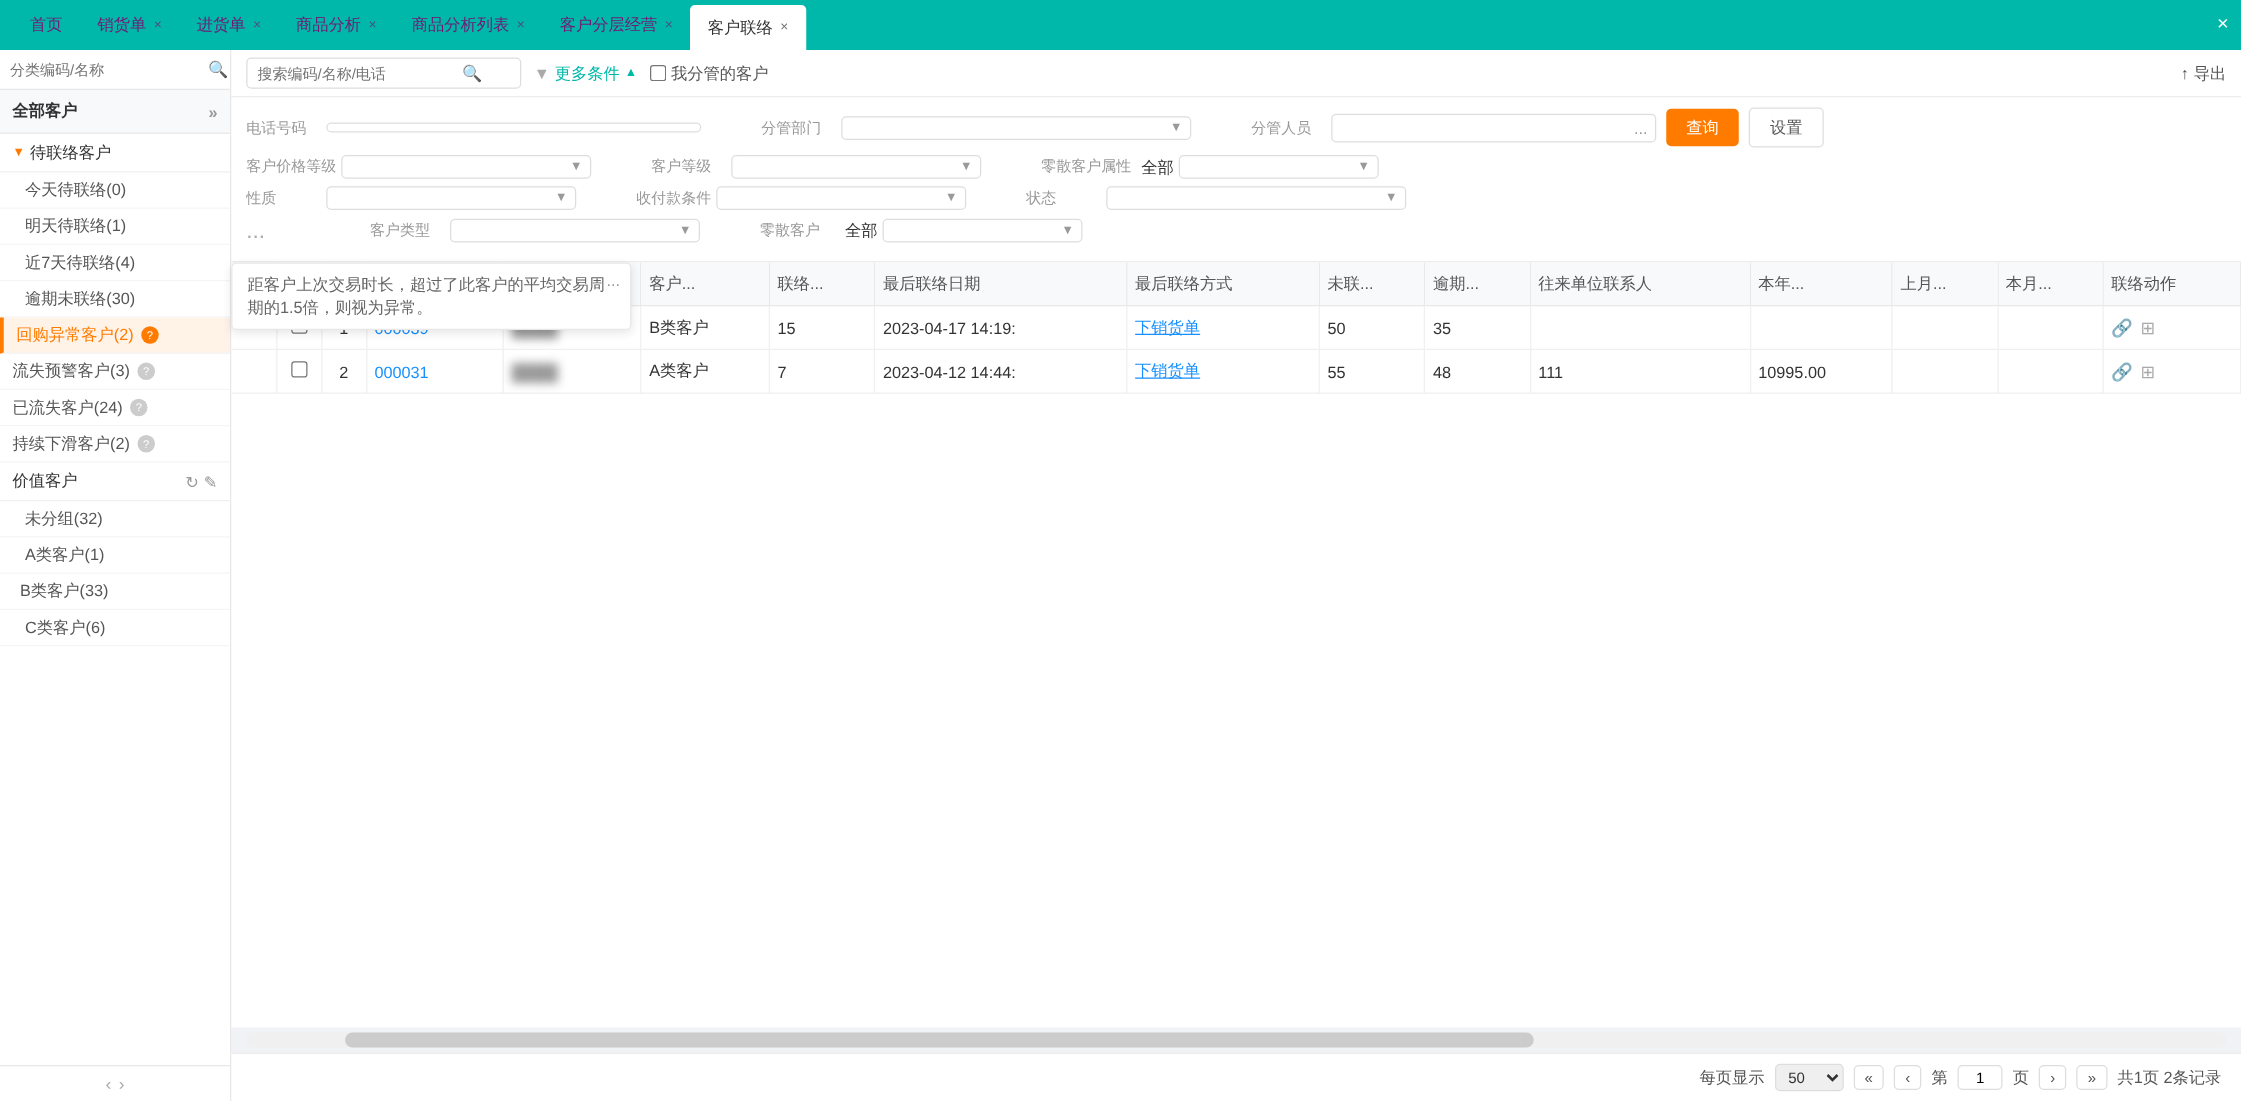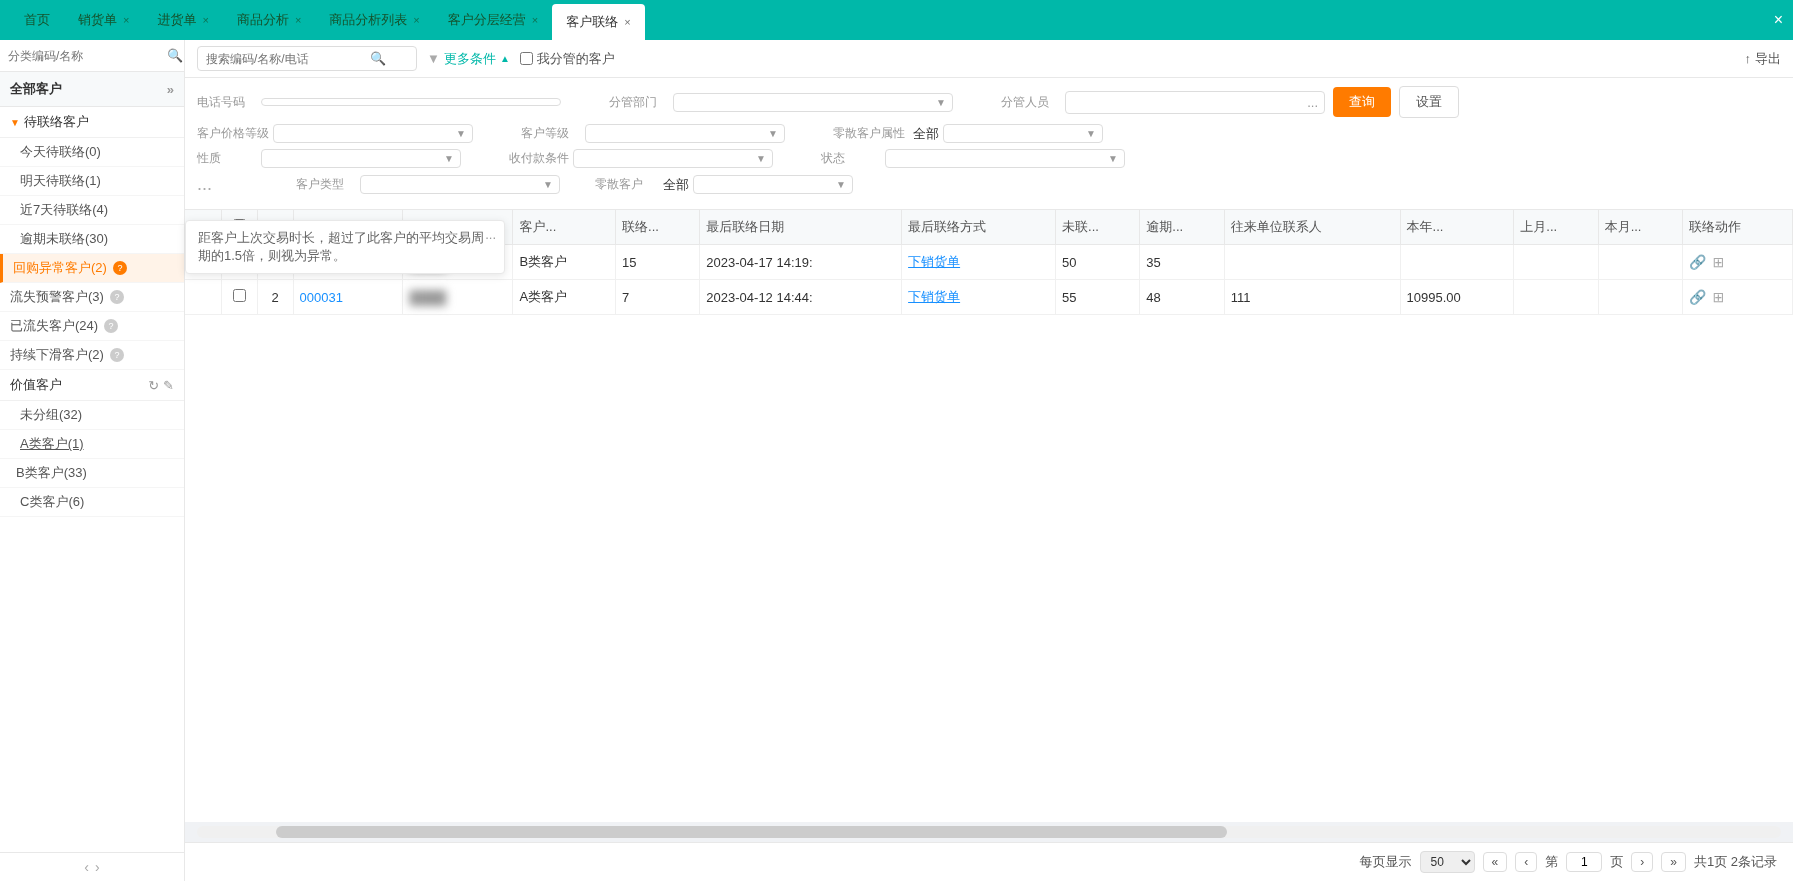--- a/index.html
+++ b/index.html
@@ -4,21 +4,21 @@
   <style>
     * { box-sizing: border-box; margin: 0; padding: 0; font-family: 'Microsoft YaHei', Arial, sans-serif; font-size: 13px; }
     body { background: #f0f2f5; width: 1793px; height: 881px; overflow: hidden; }
 
     
     .top-nav {
       display: flex; align-items: center; background: #00b8a9; height: 40px; padding: 0 10px;
       position: relative;
     }
     .top-nav .nav-item {
-      color: #14532d; padding: 0 14px; height: 40px; display: flex; align-items: center; cursor: pointer;
+      color: #701a75; padding: 0 14px; height: 40px; display: flex; align-items: center; cursor: pointer;
       font-size: 13px; white-space: nowrap; position: relative;
     }
     .top-nav .nav-item.active {
       background: #fff; color: #333; border-radius: 4px 4px 0 0; margin-top: 4px; height: 36px;
     }
     .top-nav .nav-item .close-x {
       margin-left: 6px; font-size: 11px; opacity: 0.7;
     }
     .top-nav .close-all {
       position: absolute; right: 10px; color: #fff; cursor: pointer; font-size: 16px;
@@ -63,21 +63,21 @@
     }
     .sidebar-item.active { background: #fff3e8; color: #ff7b00; border-left: 3px solid #ff7b00; }
 
     .sidebar-group-title2 {
       display: flex; align-items: center; justify-content: space-between;
       padding: 6px 10px; color: #333; font-size: 12px; border-bottom: 1px solid #f0f0f0;
     }
 
     
     .tooltip-box {
-      position: absolute; left: 185px; top: 220px; background: #fff;
+      position: absolute; left: 185px; top: 210px; background: #fff;
       border: 1px solid #e8e8e8; border-radius: 4px; padding: 8px 12px;
       font-size: 12px; color: #666; z-index: 100; max-width: 320px;
       box-shadow: 0 2px 8px rgba(0,0,0,0.1);
     }
 
     
     .content-area {
       flex: 1; display: flex; flex-direction: column; overflow: hidden;
     }
 
@@ -273,21 +273,21 @@
     <div class="sidebar-group-title2">
       <span>价值客户</span>
       <span style="display:flex;gap:4px;">
         <span style="color:#999;cursor:pointer;">↻</span>
         <span style="color:#999;cursor:pointer;">✎</span>
       </span>
     </div>
     <div class="sidebar-item" style="padding-left:20px;">
       <span>未分组(32)</span>
     </div>
-    <div class="sidebar-item" style="text-decoration:underline;">
+    <div class="sidebar-item" style="">
       <span>A类客户(1)</span>
     </div>
     <div class="sidebar-item" style="padding-left:16px;text-align:right;">
       <span>B类客户(33)</span>
     </div>
     <div class="sidebar-item" style="padding-left:20px;">
       <span>C类客户(6)</span>
     </div>
 
     <div class="sidebar-bottom"></div>
@@ -390,21 +390,21 @@
         </div>
       </div>
       <div class="adv-filter-row">
         <span style="color:#aaa;cursor:pointer;font-size:18px;margin-right:16px;">...</span>
         <div class="filter-field" style="margin-left:60px;">
           <label>客户类型</label>
           <div class="filter-select" style="min-width:200px;">
             <span class="arrow" style="margin-left:auto;">▼</span>
           </div>
         </div>
-        <div class="filter-field" style="margin-left:27px;justify-content:space-between;">
+        <div class="filter-field" style="margin-left:40px;justify-content:space-between;">
           <label>零散客户</label>
           <span style="margin-left:4px;color:#333;">全部</span>
           <div class="filter-select" style="min-width:160px;">
             <span class="arrow" style="margin-left:auto;">▼</span>
           </div>
         </div>
       </div>
     </div>
 
     <div class="table-area">

